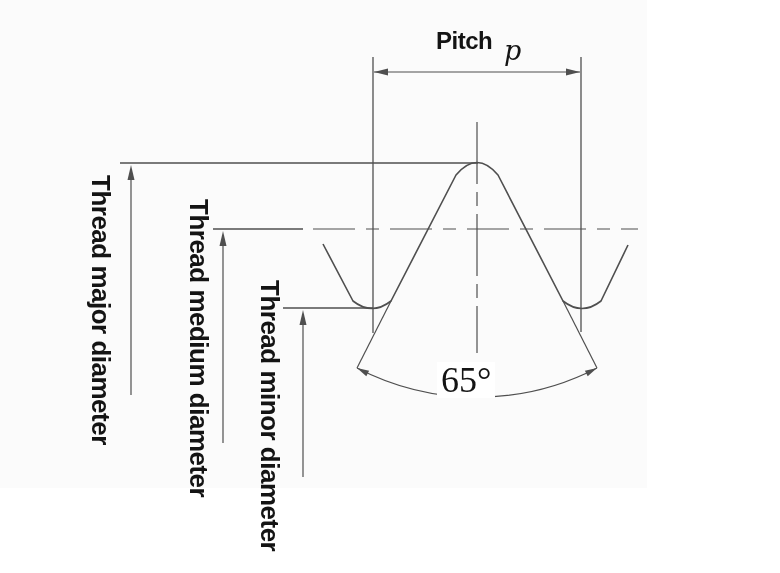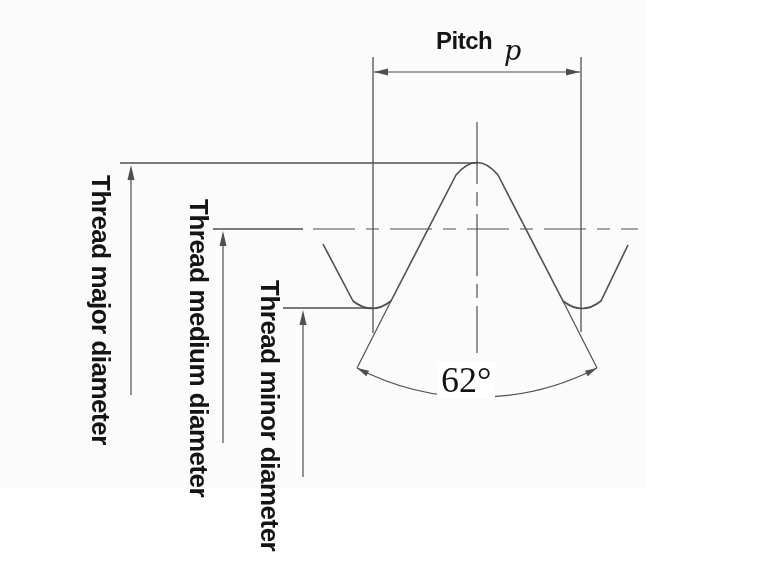--- a/index.html
+++ b/index.html
@@ -84,21 +84,21 @@
       <polygon points="303,310 299.5,325 306.5,325"></polygon>
       <polygon points="357,368 366.3,376.2 369.1,370.8"></polygon>
       <polygon points="597,368 587.7,376.2 584.9,370.8"></polygon>
     </g>
   </svg>
 
   <div class="lbl lbl-pitch">Pitch</div>
 
   <div class="lbl lbl-pitch-sym">p</div>
 
-  <div class="lbl lbl-angle">62°</div>
+  <div class="lbl lbl-angle">65°</div>
 
   <div class="vlbl vlbl-major">Thread major diameter</div>
 
   <div class="vlbl vlbl-medium">Thread medium diameter</div>
 
   <div class="vlbl vlbl-minor">Thread minor diameter</div>
 
 </div>
 
 </body></html>

